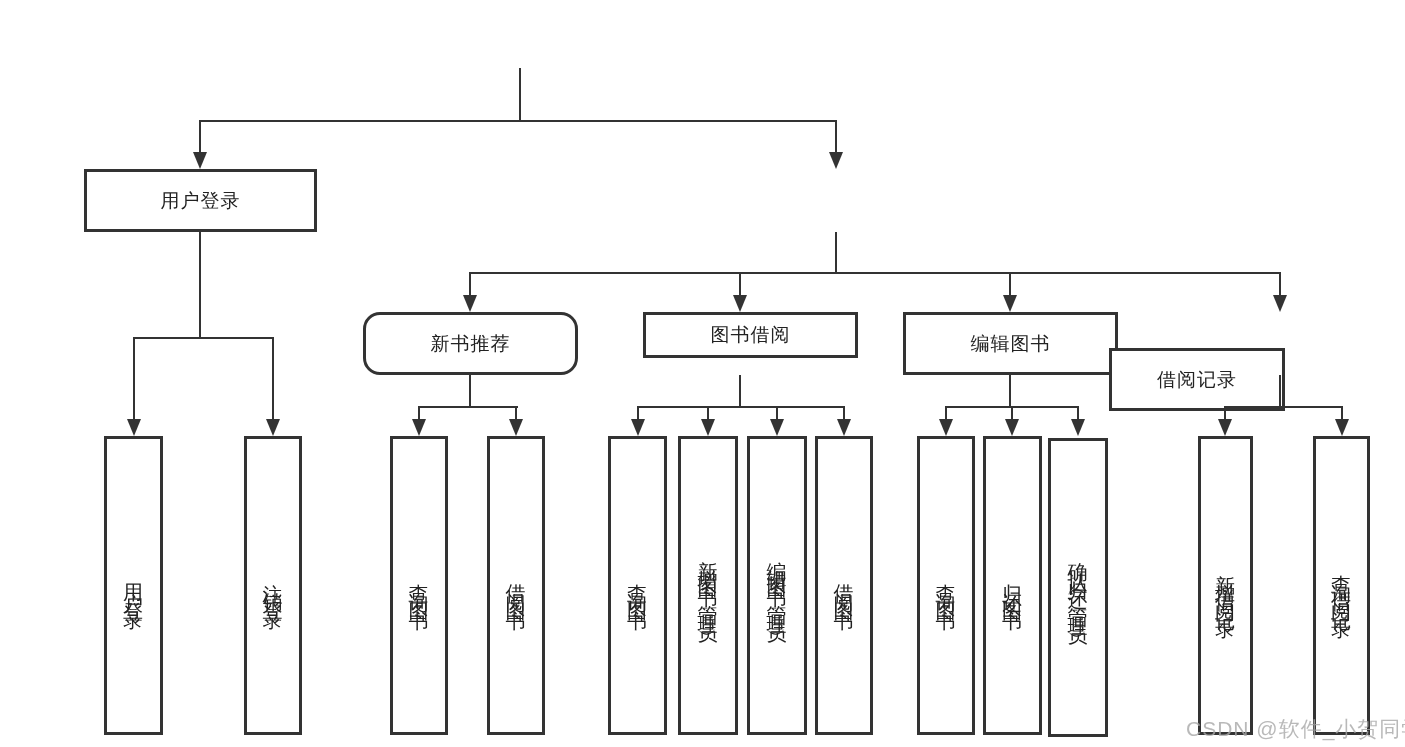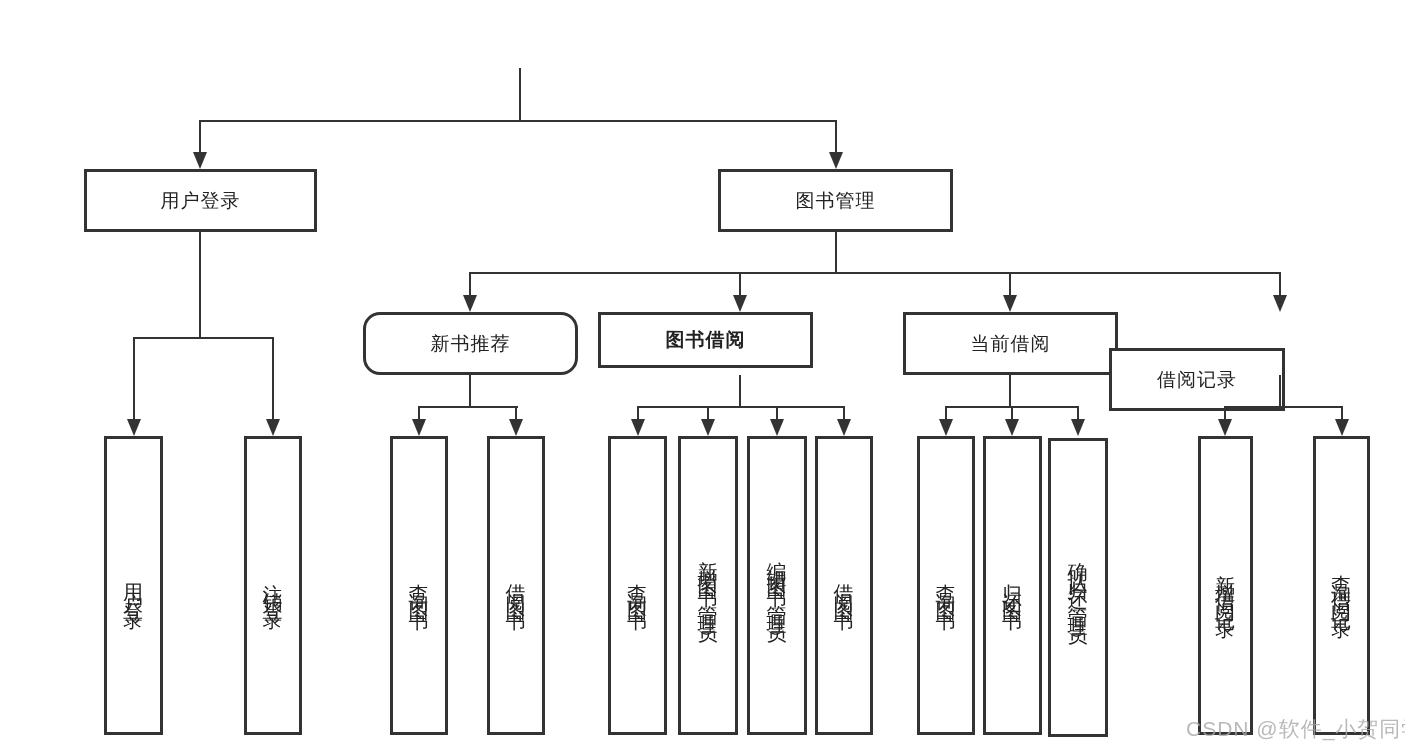--- a/index.html
+++ b/index.html
@@ -65,23 +65,20 @@
   <div class="line" style="left:519px;top:68px;width:2px;height:52px;"></div>
   <div class="line" style="left:199px;top:120px;width:638px;height:2px;"></div>
   <div class="line" style="left:199px;top:120px;width:2px;height:34px;"></div>
   <div class="arr" style="left:193px;top:152px;"></div>
   <div class="line" style="left:835px;top:120px;width:2px;height:34px;"></div>
   <div class="arr" style="left:829px;top:152px;"></div>
 
   <div class="box" style="left:84px;top:169px;width:233px;height:63px;">
     <span class="hlabel">用户登录</span>
   </div>
-  <div class="box" style="left:718px;top:169px;width:235px;height:63px;">
-    <span class="hlabel">图书管理</span>
-  </div>
 
   <div class="line" style="left:199px;top:232px;width:2px;height:105px;"></div>
   <div class="line" style="left:133px;top:337px;width:141px;height:2px;"></div>
   <div class="line" style="left:133px;top:337px;width:2px;height:84px;"></div>
   <div class="arr" style="left:127px;top:419px;"></div>
   <div class="line" style="left:272px;top:337px;width:2px;height:84px;"></div>
   <div class="arr" style="left:266px;top:419px;"></div>
 
   <div class="line" style="left:835px;top:232px;width:2px;height:40px;"></div>
   <div class="line" style="left:469px;top:272px;width:812px;height:2px;"></div>
@@ -90,25 +87,25 @@
   <div class="line" style="left:739px;top:272px;width:2px;height:25px;"></div>
   <div class="arr" style="left:733px;top:295px;"></div>
   <div class="line" style="left:1009px;top:272px;width:2px;height:25px;"></div>
   <div class="arr" style="left:1003px;top:295px;"></div>
   <div class="line" style="left:1279px;top:272px;width:2px;height:25px;"></div>
   <div class="arr" style="left:1273px;top:295px;"></div>
 
   <div class="box" style="left:363px;top:312px;width:215px;height:63px;border-radius:17px;">
     <span class="hlabel">新书推荐</span>
   </div>
-  <div class="box" style="left:598px;top:312px;width:215px;height:56px;font-weight:bold;">
+  <div class="box" style="left:643px;top:312px;width:215px;height:46px;">
     <span class="hlabel">图书借阅</span>
   </div>
   <div class="box" style="left:903px;top:312px;width:215px;height:63px;">
-    <span class="hlabel">当前借阅</span>
+    <span class="hlabel">编辑图书</span>
   </div>
   <div class="box" style="left:1109px;top:312px;width:176px;height:63px;margin-top:36px;">
     <span class="hlabel">借阅记录</span>
   </div>
 
   <div class="line" style="left:469px;top:375px;width:2px;height:31px;"></div>
   <div class="line" style="left:418px;top:406px;width:100px;height:2px;"></div>
   <div class="line" style="left:418px;top:406px;width:2px;height:15px;"></div>
   <div class="arr" style="left:412px;top:419px;"></div>
   <div class="line" style="left:515px;top:406px;width:2px;height:15px;"></div>

